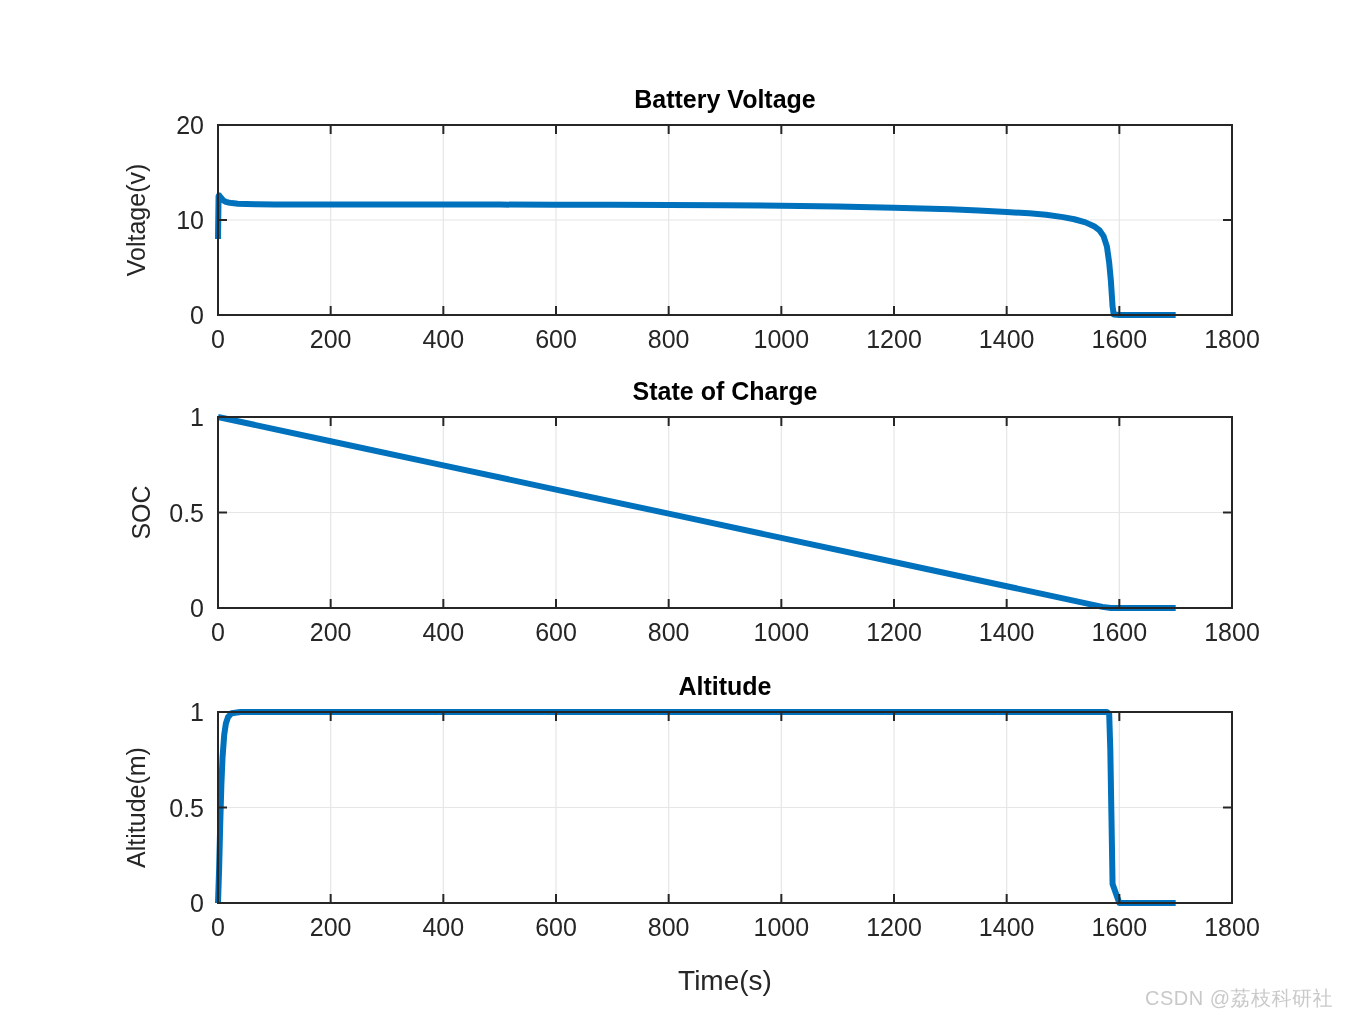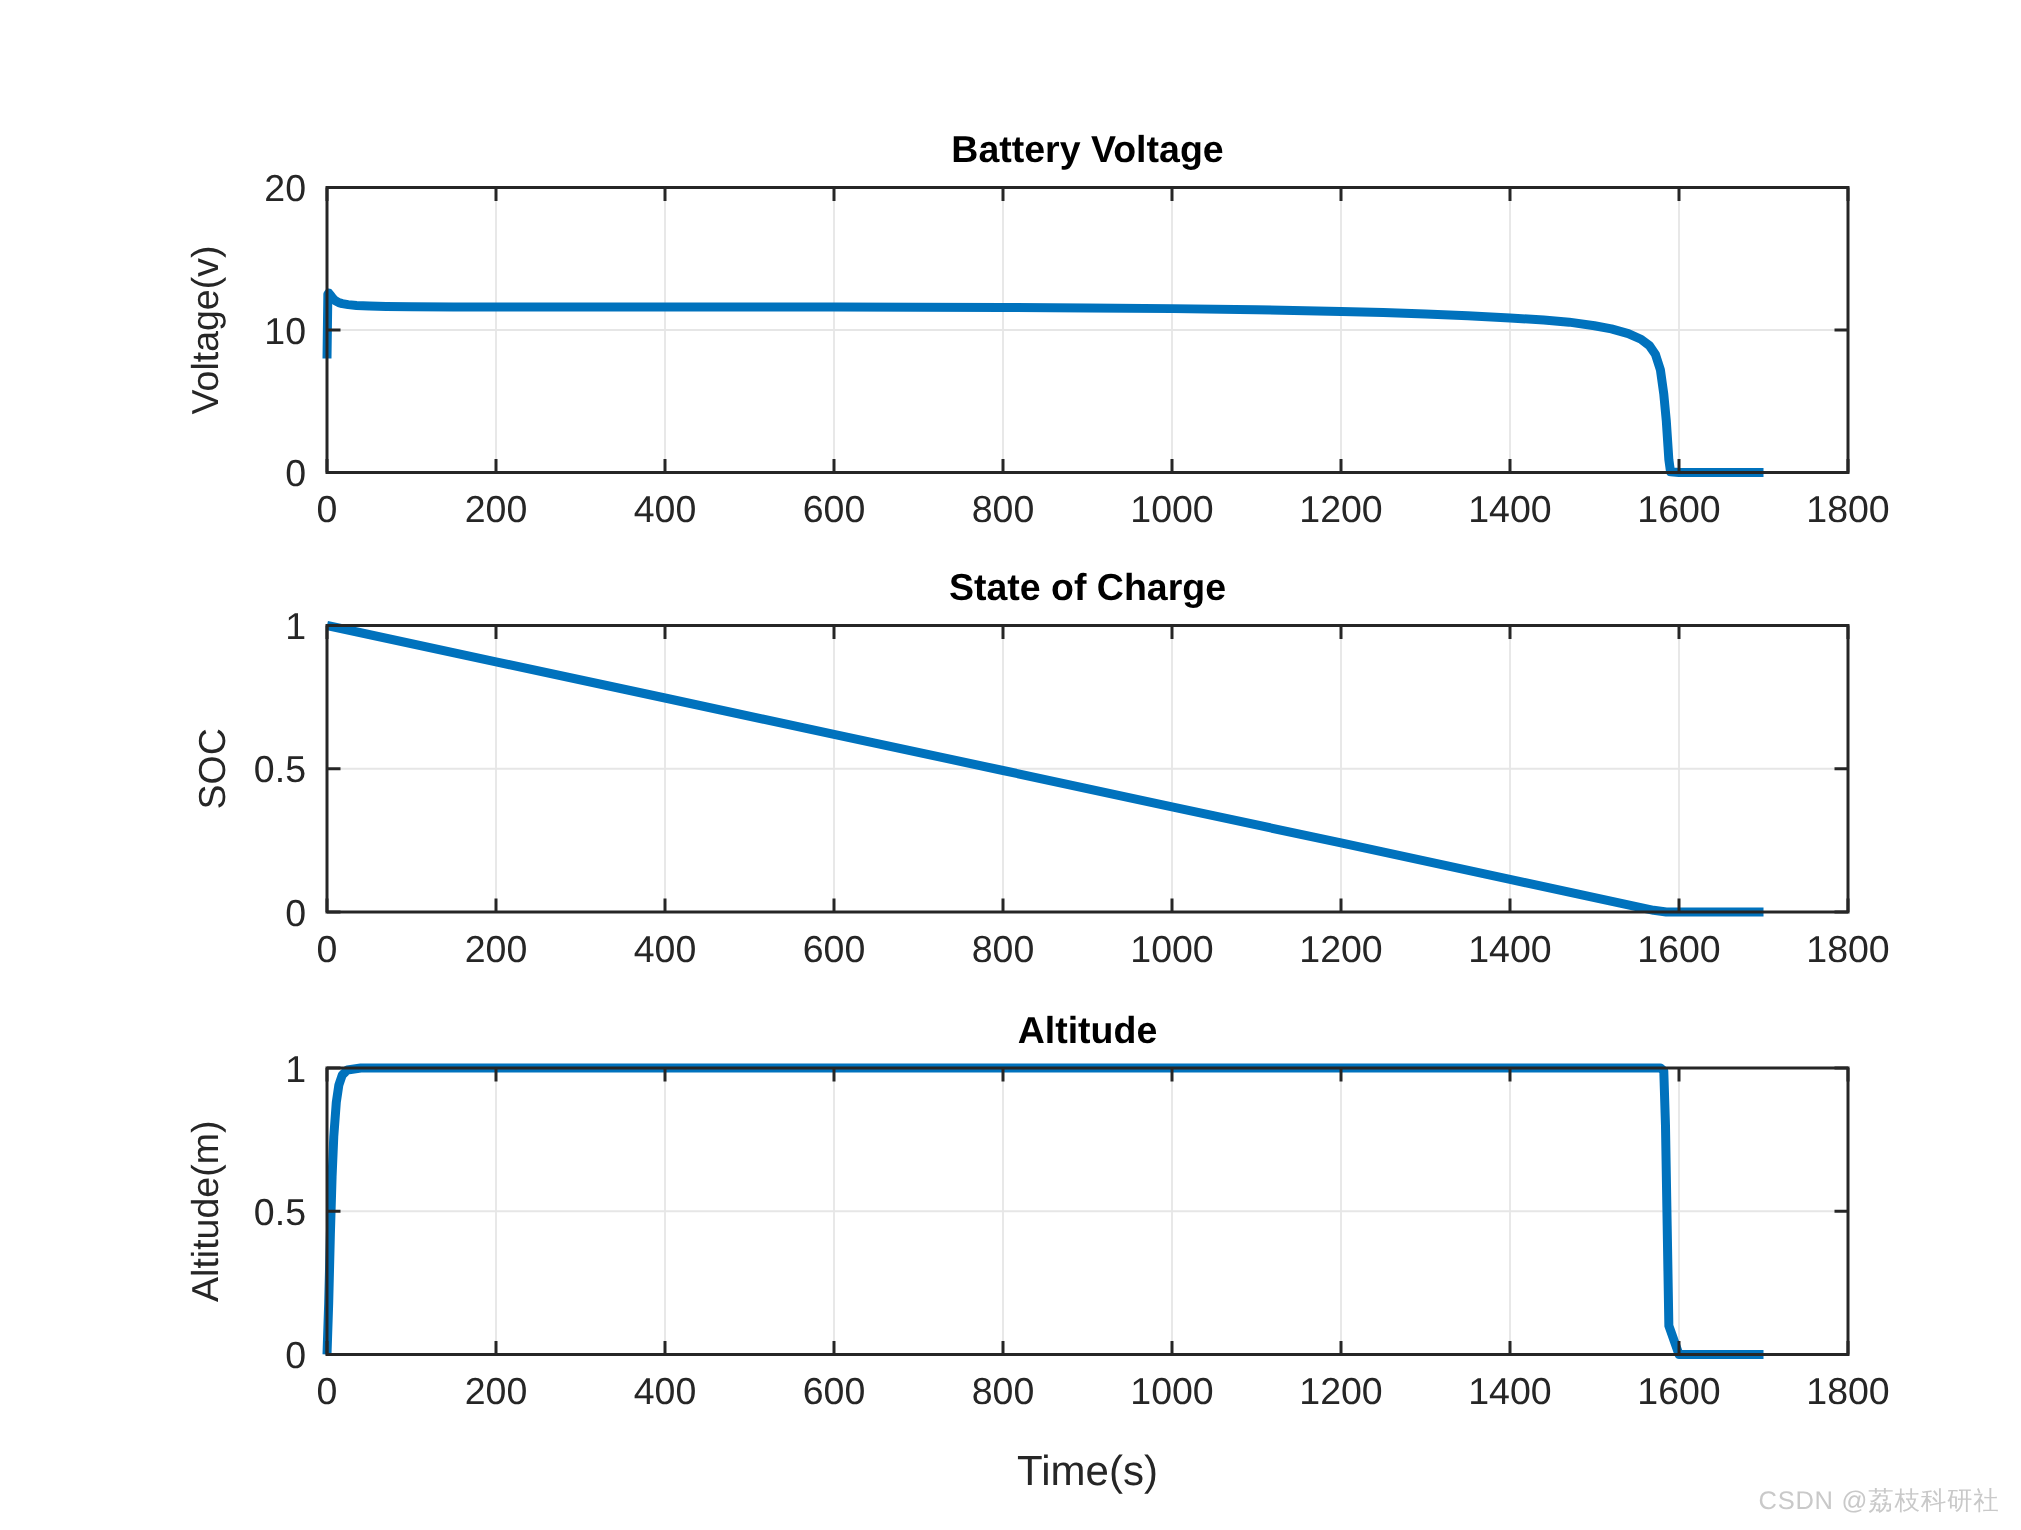--- a/index.html
+++ b/index.html
@@ -59,21 +59,21 @@
     fill: none;
     stroke-width: 6;
     stroke-linejoin: round;
     stroke-linecap: butt;
   }
   .watermark {
     position: absolute;
     right: 14px;
     bottom: 8px;
     font-family: "Liberation Sans", sans-serif;
-    font-size: 17px;
+    font-size: 20px;
     color: #c9c9c9;
     letter-spacing: 0.5px;
     white-space: nowrap;
     user-select: none;
   }
 </style>
 </head>
 <body>
 
 <svg id="figure" viewBox="0 0 1347 1020" xmlns="http://www.w3.org/2000/svg">

